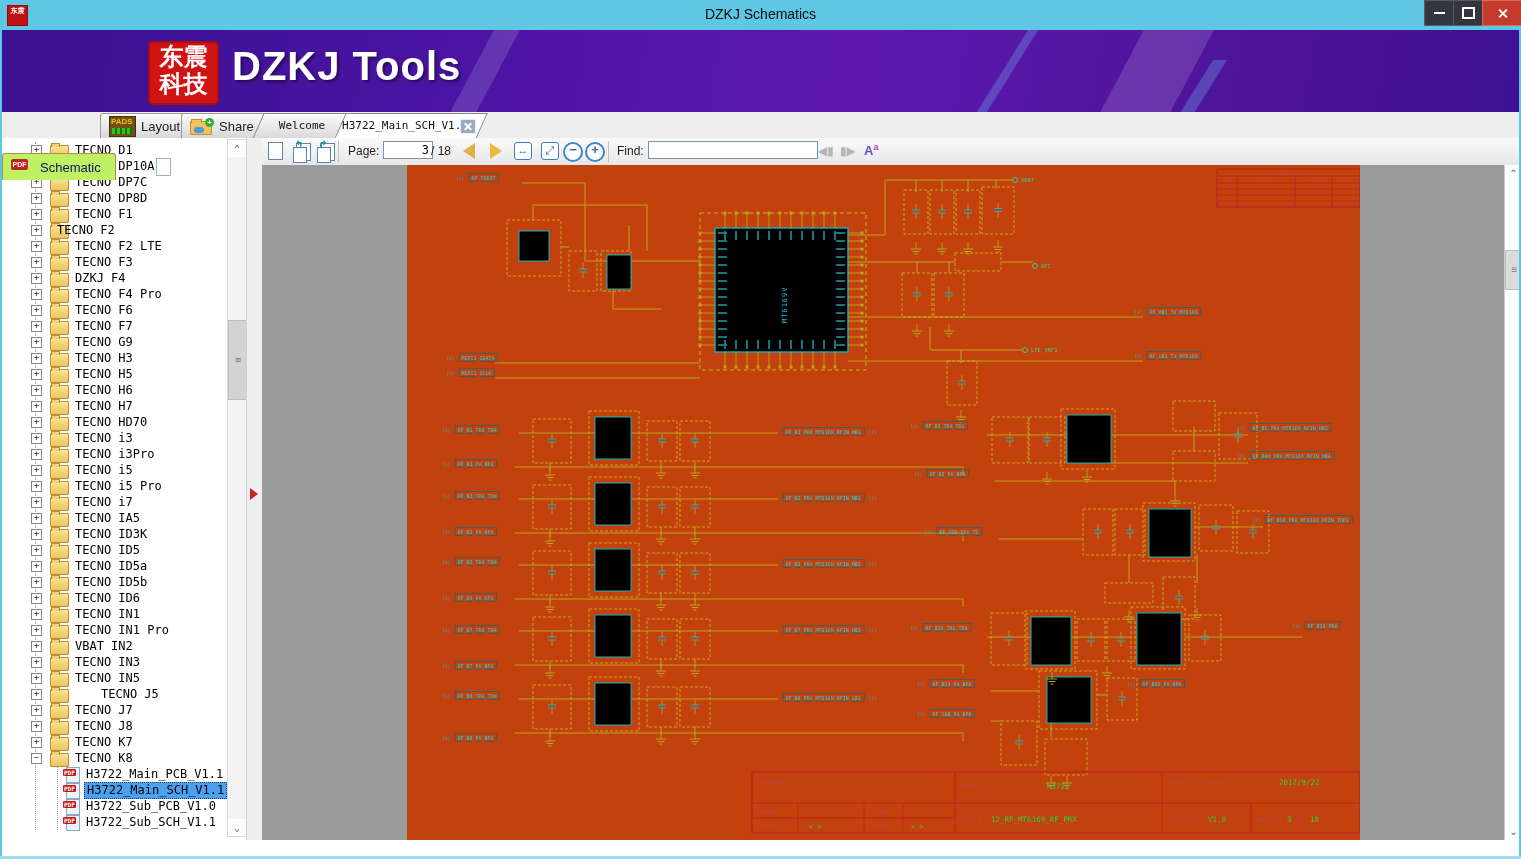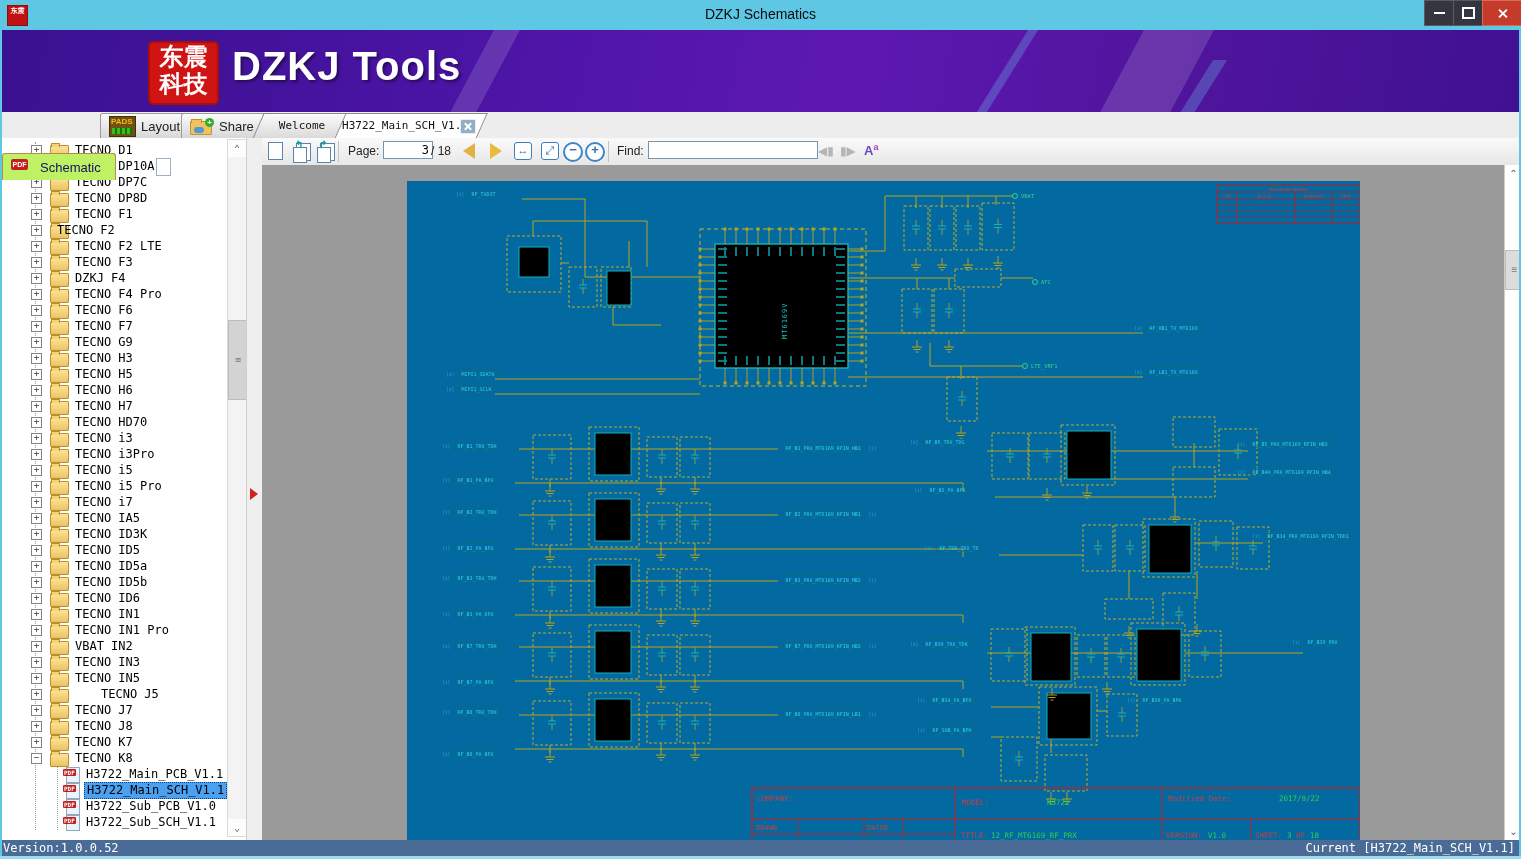--- a/index.html
+++ b/index.html
@@ -101,21 +101,21 @@
   .nav-right{border-top:8px solid transparent;border-bottom:8px solid transparent;border-left:12px solid #e9ba42;}
   .fitbtn{position:absolute;top:4px;width:16px;height:16px;background:#fff;border:1px solid #3c7fc0;border-radius:3px;
         color:#2f6fb2;font-size:11px;line-height:15px;text-align:center;cursor:pointer;}
   .zoombtn{position:absolute;top:4px;width:16px;height:16px;background:#fff;border:2px solid #3c86c8;border-radius:50%;
         color:#2f6fb2;font-size:13px;font-weight:bold;line-height:12px;text-align:center;cursor:pointer;}
   .findnav{position:absolute;top:6px;color:#b5b5b5;font-size:12px;cursor:default;}
   .fontbtn{position:absolute;top:4px;cursor:pointer;color:#6a49c8;font-size:13px;font-weight:bold;}
   .fontbtn sup{color:#b33ab3;font-size:9px;}
   
   .viewer{position:absolute;left:262px;top:165px;width:1259px;height:675px;background:#9a9a9a;overflow:hidden;}
-  .page{position:absolute;left:145px;top:16px;width:953px;height:675px;background:#0369a1;}
+  .page{position:absolute;left:145px;top:0;width:953px;height:675px;background:#c2410c;}
   .vscroll{position:absolute;left:1242px;top:0;width:17px;height:675px;background:#fff;border-left:1px solid #cdcdcd;}
   
   .statusbar{position:absolute;left:0;top:840px;width:1521px;height:16px;background:#4a6b96;color:#fff;
         font-family:"DejaVu Sans Mono",monospace;font-size:12px;line-height:16px;}
   .bottomstrip{position:absolute;left:0;top:856px;width:1521px;height:3px;background:#9adcee;}
   .edgeL{position:absolute;left:0;top:30px;width:2px;height:826px;background:#5ec7e4;}
   .edgeR{position:absolute;left:1519px;top:30px;width:2px;height:826px;background:#5ec7e4;}
 </style>
 </head>
 <body>
@@ -1207,20 +1207,16 @@
           <text x="903" y="657" font-size="7.5" fill="#2fd04a">18</text>
         </svg>
     </div>
     <div class="vscroll">
       <div class="sbtn" style="top:0;background:#fff;">⌃</div>
       <div class="sthumb" style="top:85px;height:38px;line-height:38px;background:#dcdcdc;"></div>
       <div class="sbtn" style="bottom:0;background:#fff;">⌄</div>
     </div>
   </div>
 
-  <div class="statusbar">
-    <span style="position:absolute;left:3px;">Version:1.0.0.52</span>
-    <span style="position:absolute;right:6px;">Current [H3722_Main_SCH_V1.1]</span>
-  </div>
   <div class="bottomstrip"></div>
   <div class="edgeL"></div>
   <div class="edgeR"></div>
 </div>
 
 </body></html>

